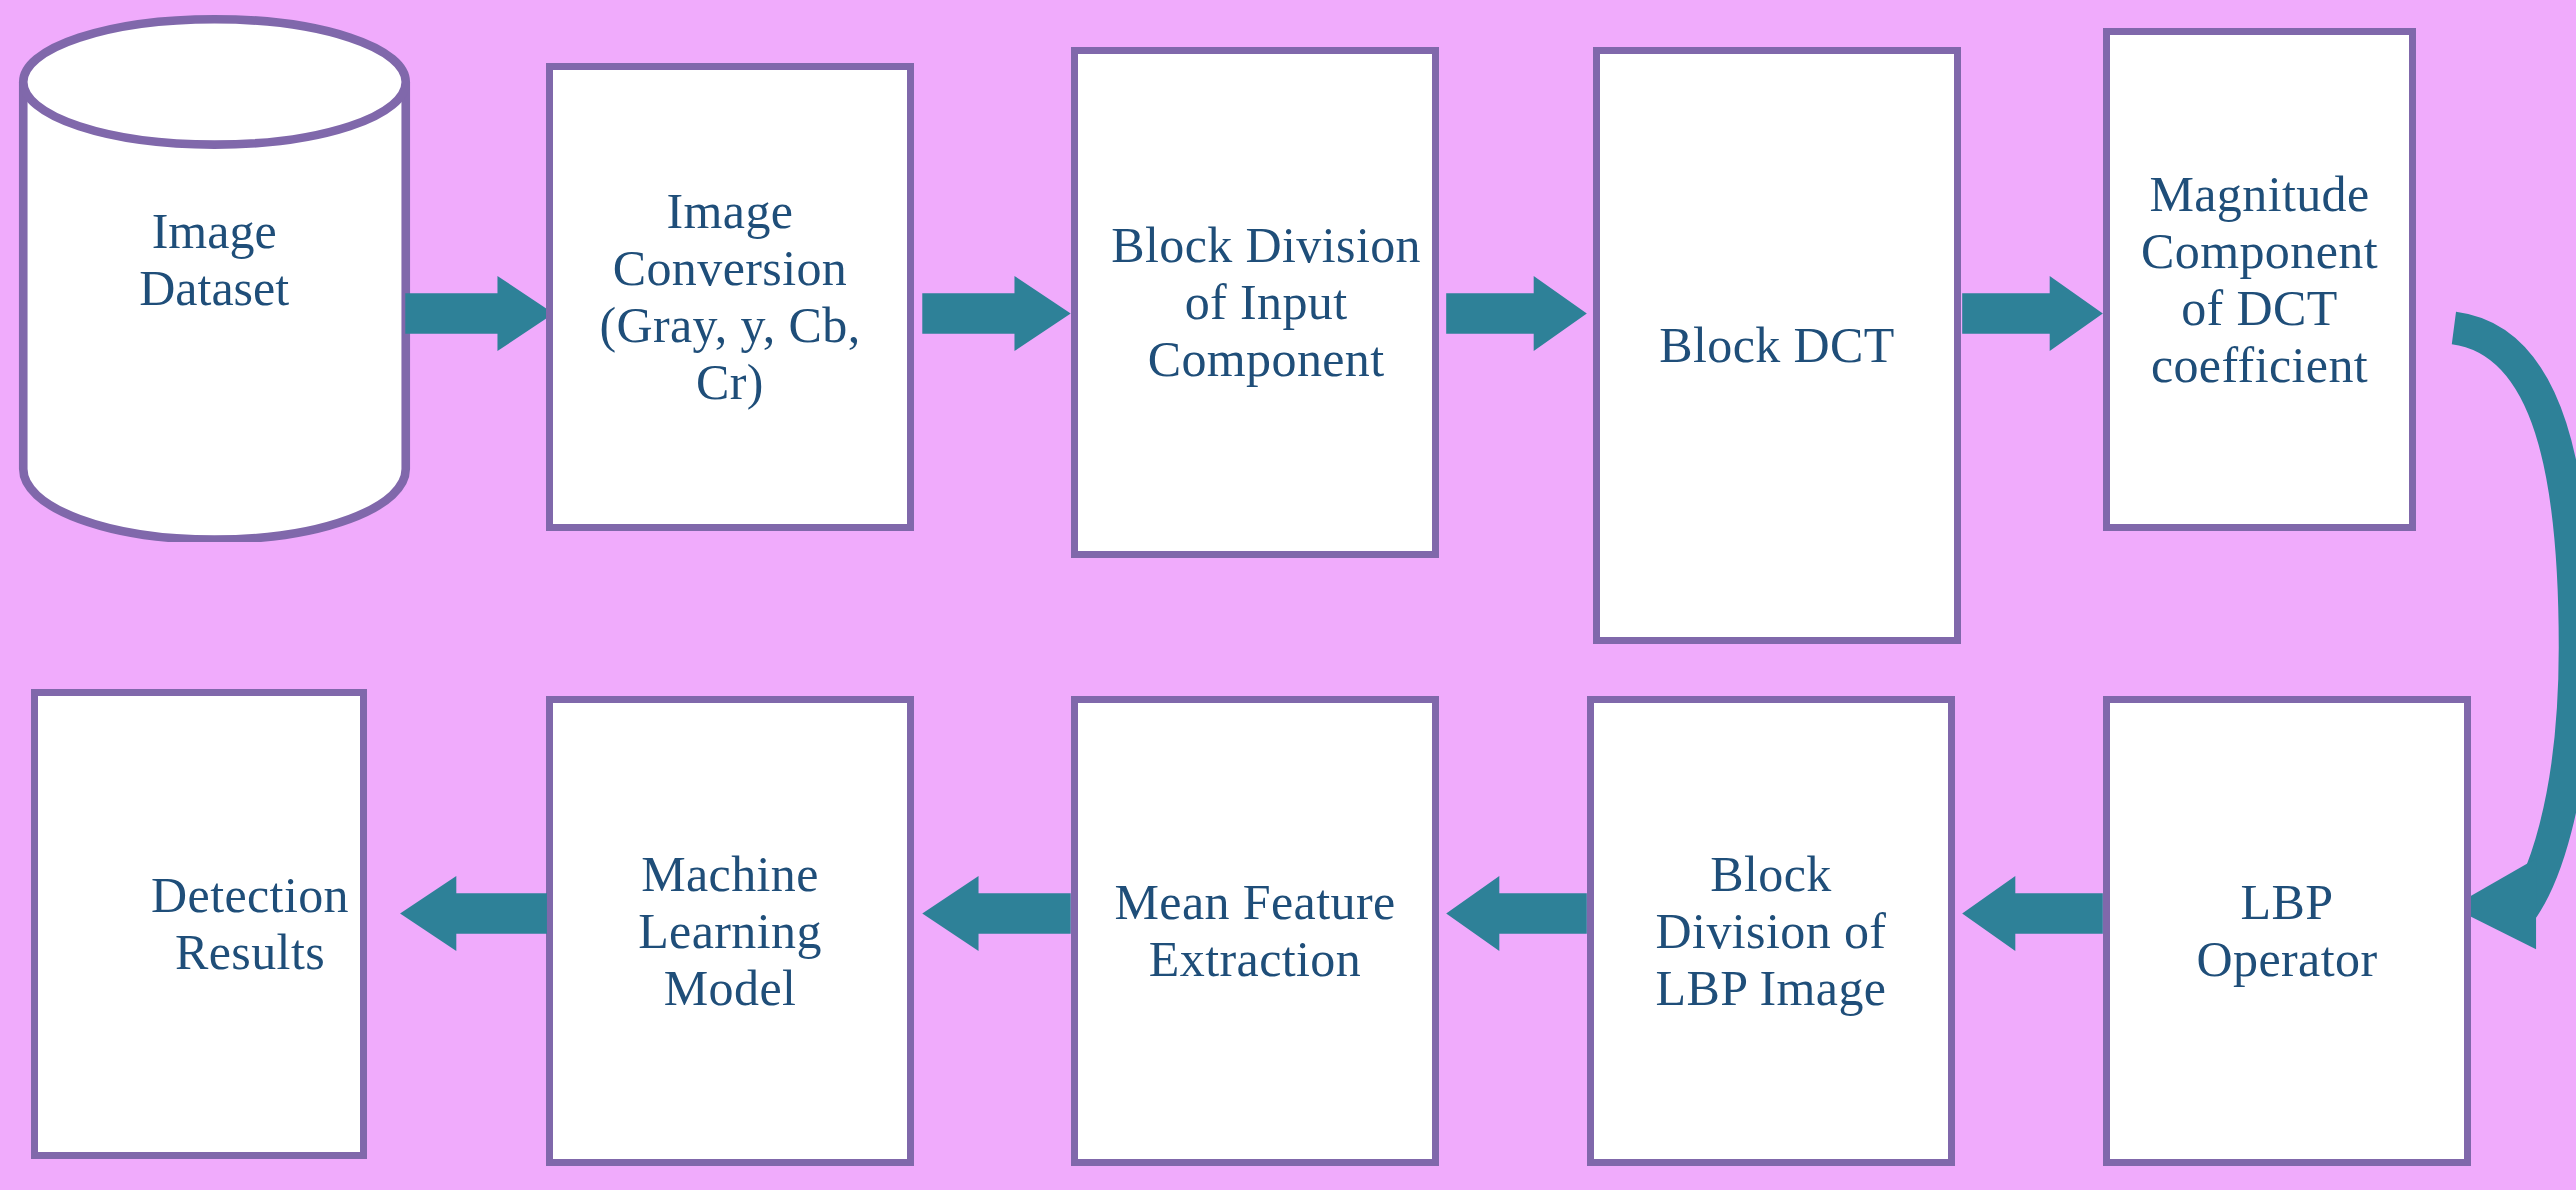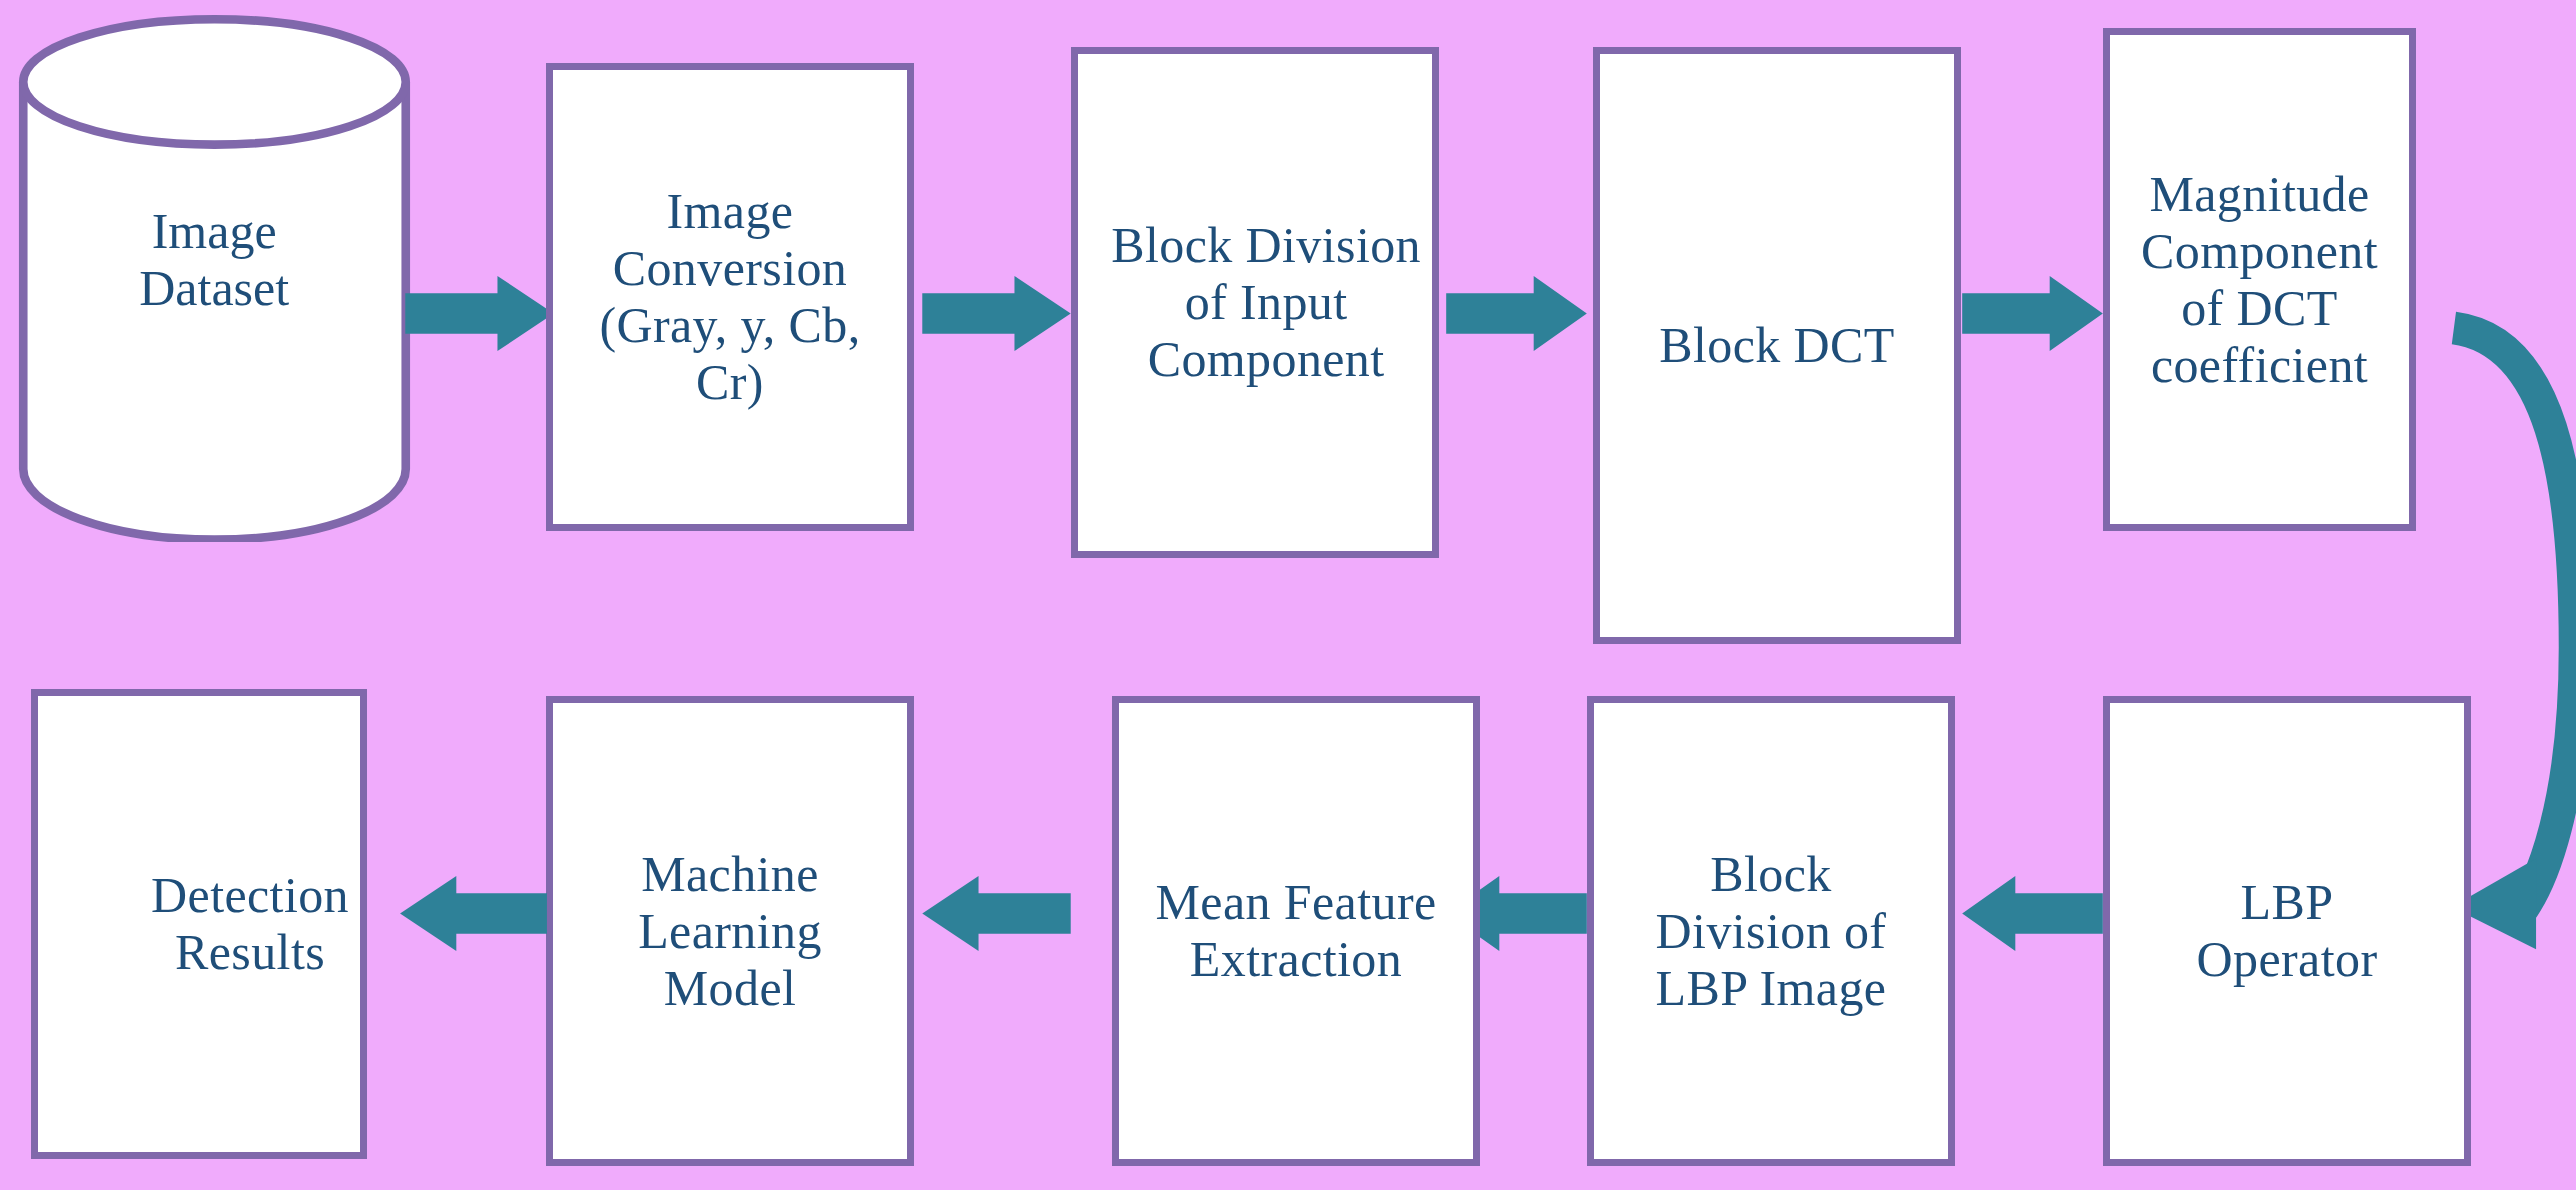--- a/index.html
+++ b/index.html
@@ -147,21 +147,21 @@
 Division of
 LBP Image</span>
   </div>
 
   <div class="arrow" style="left:1446px; top:876px; width:141px; height:75px;">
     <svg width="141" height="75" viewBox="0 0 180 96">
       <polygon points="180,22 68,22 68,0 0,48 68,96 68,74 180,74" fill="#2e8198"></polygon>
     </svg>
   </div>
 
-  <div class="node" style="left:1071px; top:696px; width:368px; height:470px;margin-left:41px;">
+  <div class="node" style="left:1071px; top:696px; width:368px; height:470px;">
     <span class="node-label">Mean Feature
 Extraction</span>
   </div>
 
   <div class="arrow" style="left:922px; top:876px; width:149px; height:75px;">
     <svg width="149" height="75" viewBox="0 0 190 96">
       <polygon points="190,22 72,22 72,0 0,48 72,96 72,74 190,74" fill="#2e8198"></polygon>
     </svg>
   </div>
 

